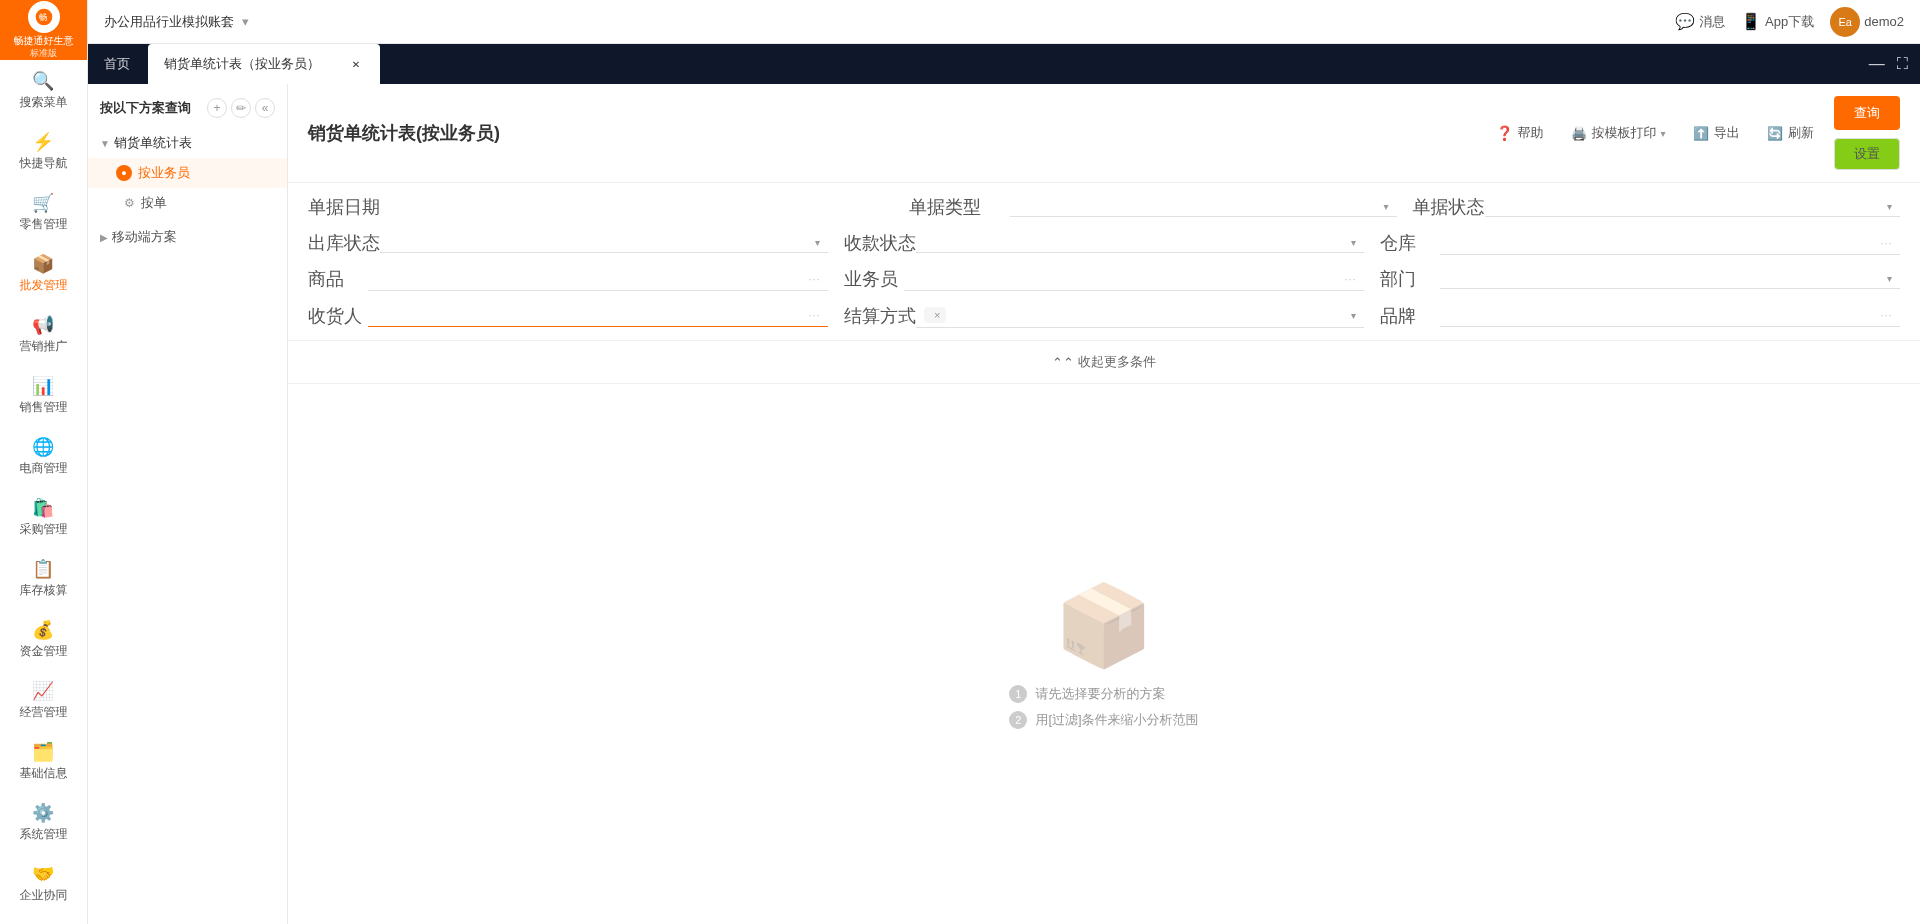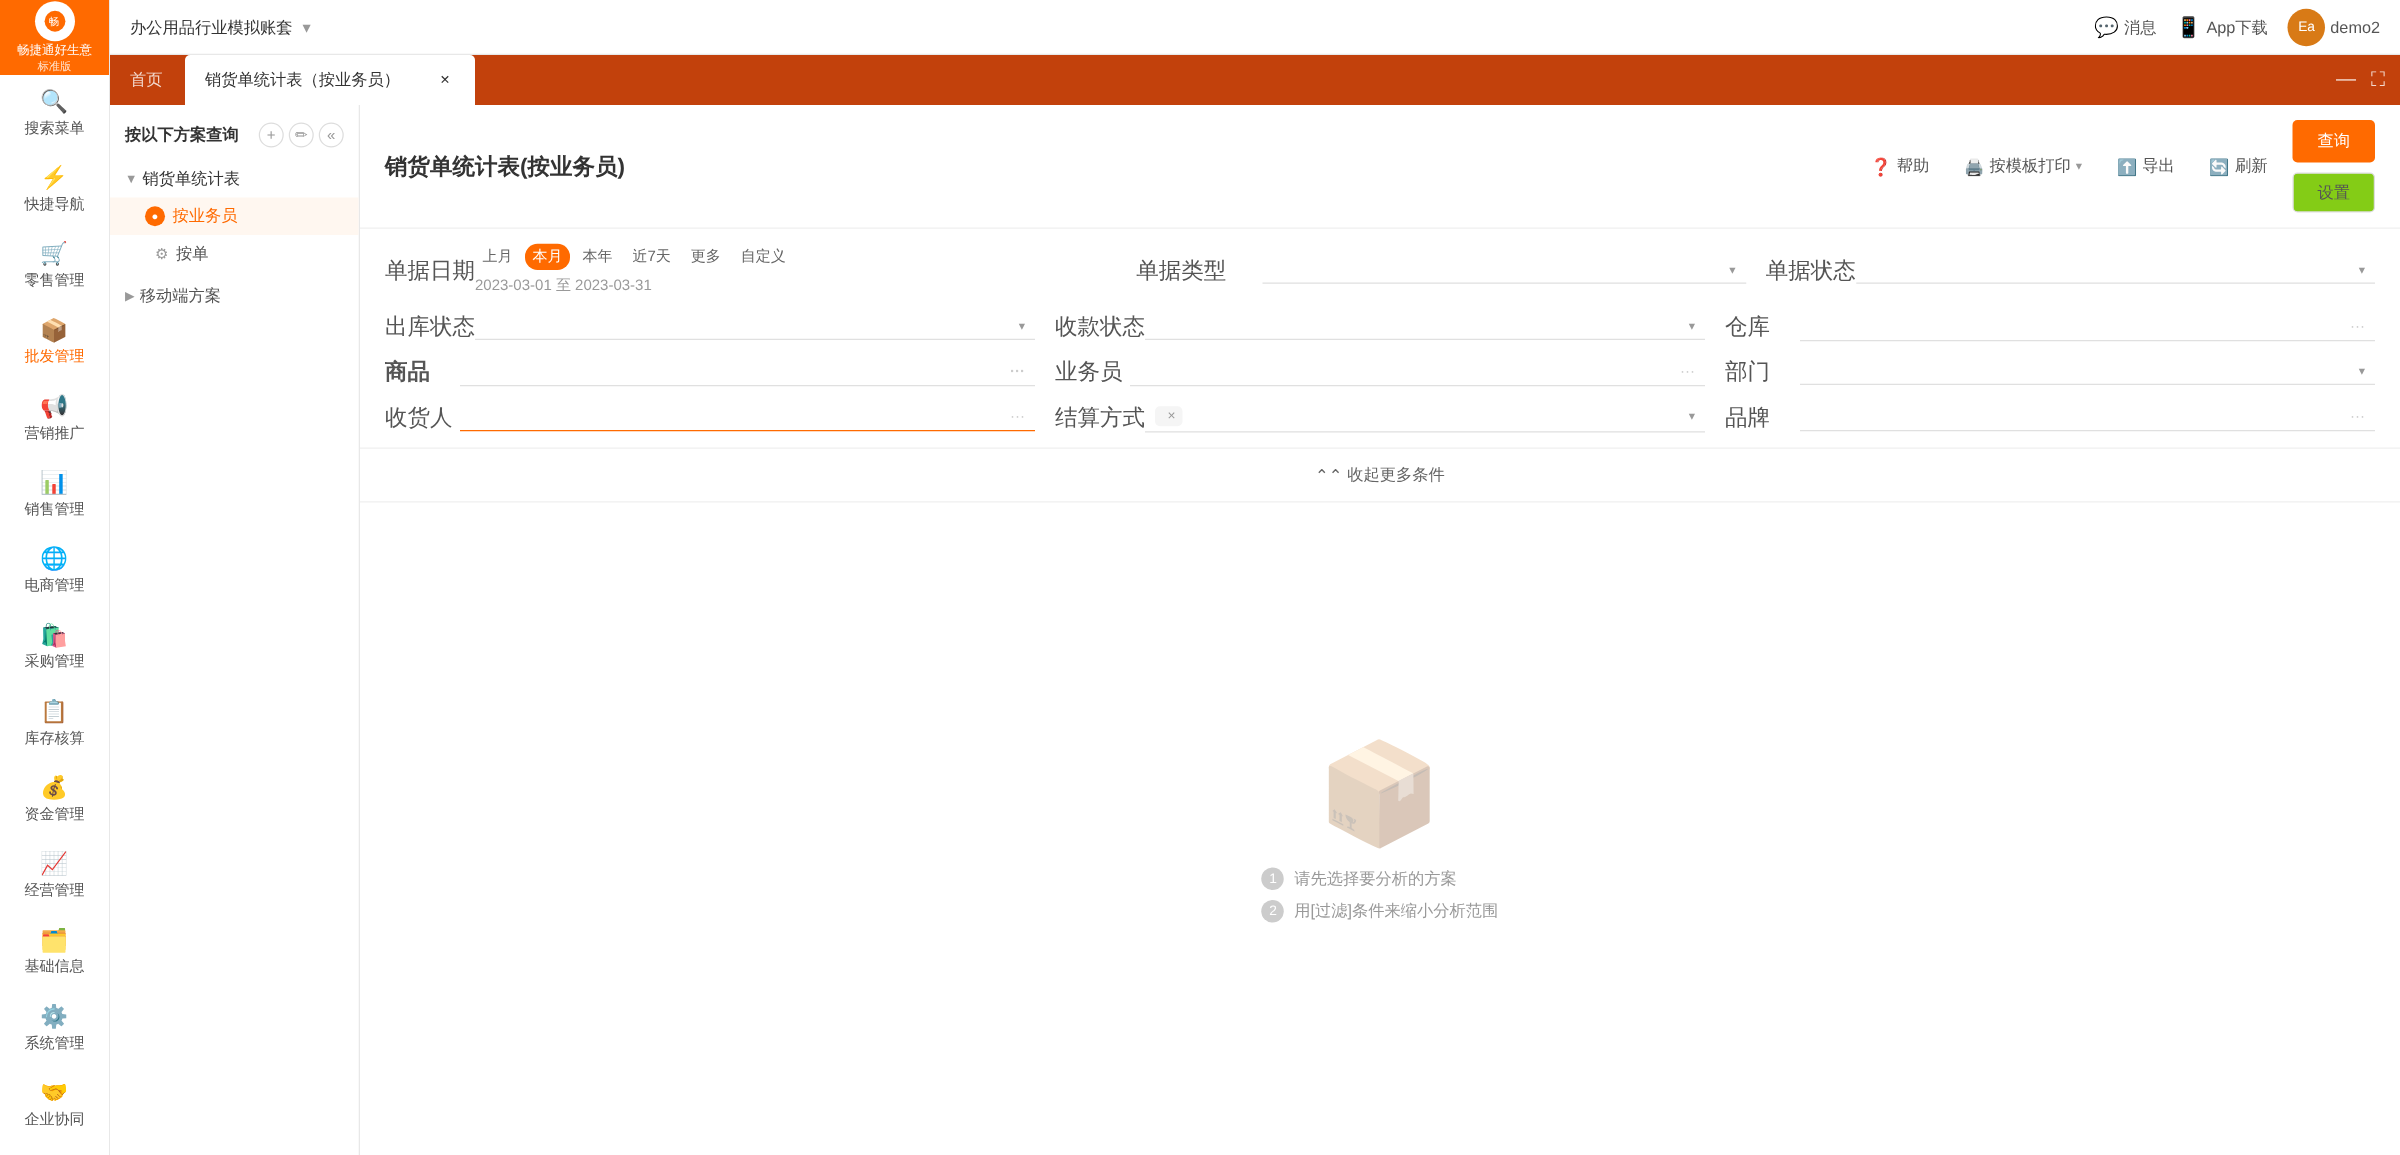--- a/index.html
+++ b/index.html
@@ -18,21 +18,21 @@
     .main-area { flex: 1; display: flex; flex-direction: column; overflow: hidden; }
 
     
     .topbar { height: 44px; background: #fff; display: flex; align-items: center; padding: 0 16px; border-bottom: 1px solid #e8e8e8; justify-content: space-between; flex-shrink: 0; }
     .topbar-left { display: flex; align-items: center; gap: 8px; color: #666; font-size: 13px; }
     .topbar-right { display: flex; align-items: center; gap: 16px; color: #555; font-size: 13px; }
     .topbar-right .tr-item { display: flex; align-items: center; gap: 4px; cursor: pointer; }
     .avatar { width: 30px; height: 30px; border-radius: 50%; background: #d87a16; display: flex; align-items: center; justify-content: center; color: #fff; font-size: 12px; overflow: hidden; }
 
     
-    .tabbar { height: 40px; background: #c2410c; display: flex; padding: 0 0; flex-shrink: 0; }
+    .tabbar { height: 40px; background: #0f172a; display: flex; padding: 0 0; flex-shrink: 0; }
     .tab { height: 40px; display: flex; align-items: center; padding: 0 16px; cursor: pointer; color: rgba(255,255,255,0.8); font-size: 13px; gap: 6px; }
     .tab.home { background: transparent; }
     .tab.active { background: #fff; color: #333; border-radius: 4px 4px 0 0; margin: 0 2px; gap: 28px; }
     .tab .close-btn { width: 16px; height: 16px; border-radius: 50%; display: flex; align-items: center; justify-content: center; font-size: 10px; cursor: pointer; }
     .tab-extra { margin-left: auto; display: flex; align-items: center; gap: 4px; padding-right: 8px; }
     .tab-extra .te-btn { color: rgba(255,255,255,0.8); background: none; border: none; cursor: pointer; font-size: 16px; padding: 4px; }
 
     
     .content { flex: 1; display: flex; overflow: hidden; background: #f0f2f5; }
 
@@ -280,31 +280,20 @@
             <button class="set-btn">设置</button>
           </div>
         </div>
       </div>
 
       <div class="filter-area">
 
         <div class="filter-row">
           <div class="filter-item" style="flex:1.2;">
             <span class="filter-label">单据日期</span>
-            <div style="flex:1;display:flex;flex-direction:column;gap:4px;">
-              <div class="date-tabs">
-                <span class="date-tab">上月</span>
-                <span class="date-tab active">本月</span>
-                <span class="date-tab">本年</span>
-                <span class="date-tab">近7天</span>
-                <span class="date-tab">更多</span>
-                <span class="date-tab">自定义</span>
-              </div>
-              <span class="date-range">2023-03-01 至 2023-03-31</span>
-            </div>
           </div>
 
           <div class="filter-item" style="flex:1;gap:29px;">
             <span class="filter-label">单据类型</span>
             <div class="filter-input">
               <span></span>
               <span class="fi-arrow">▾</span>
             </div>
           </div>
 
@@ -337,21 +326,21 @@
           <div class="filter-item" style="flex:1;">
             <span class="filter-label">仓库</span>
             <div class="filter-input">
               <span></span>
               <span class="fi-dots">···</span>
             </div>
           </div>
         </div>
 
         <div class="filter-row">
-          <div class="filter-item" style="flex:1;font-weight:bold;">
+          <div class="filter-item" style="flex:1;">
             <span class="filter-label">商品</span>
             <div class="filter-input">
               <span></span>
               <span class="fi-dots">···</span>
             </div>
           </div>
 
           <div class="filter-item" style="flex:1;">
             <span class="filter-label">业务员</span>
             <div class="filter-input">

